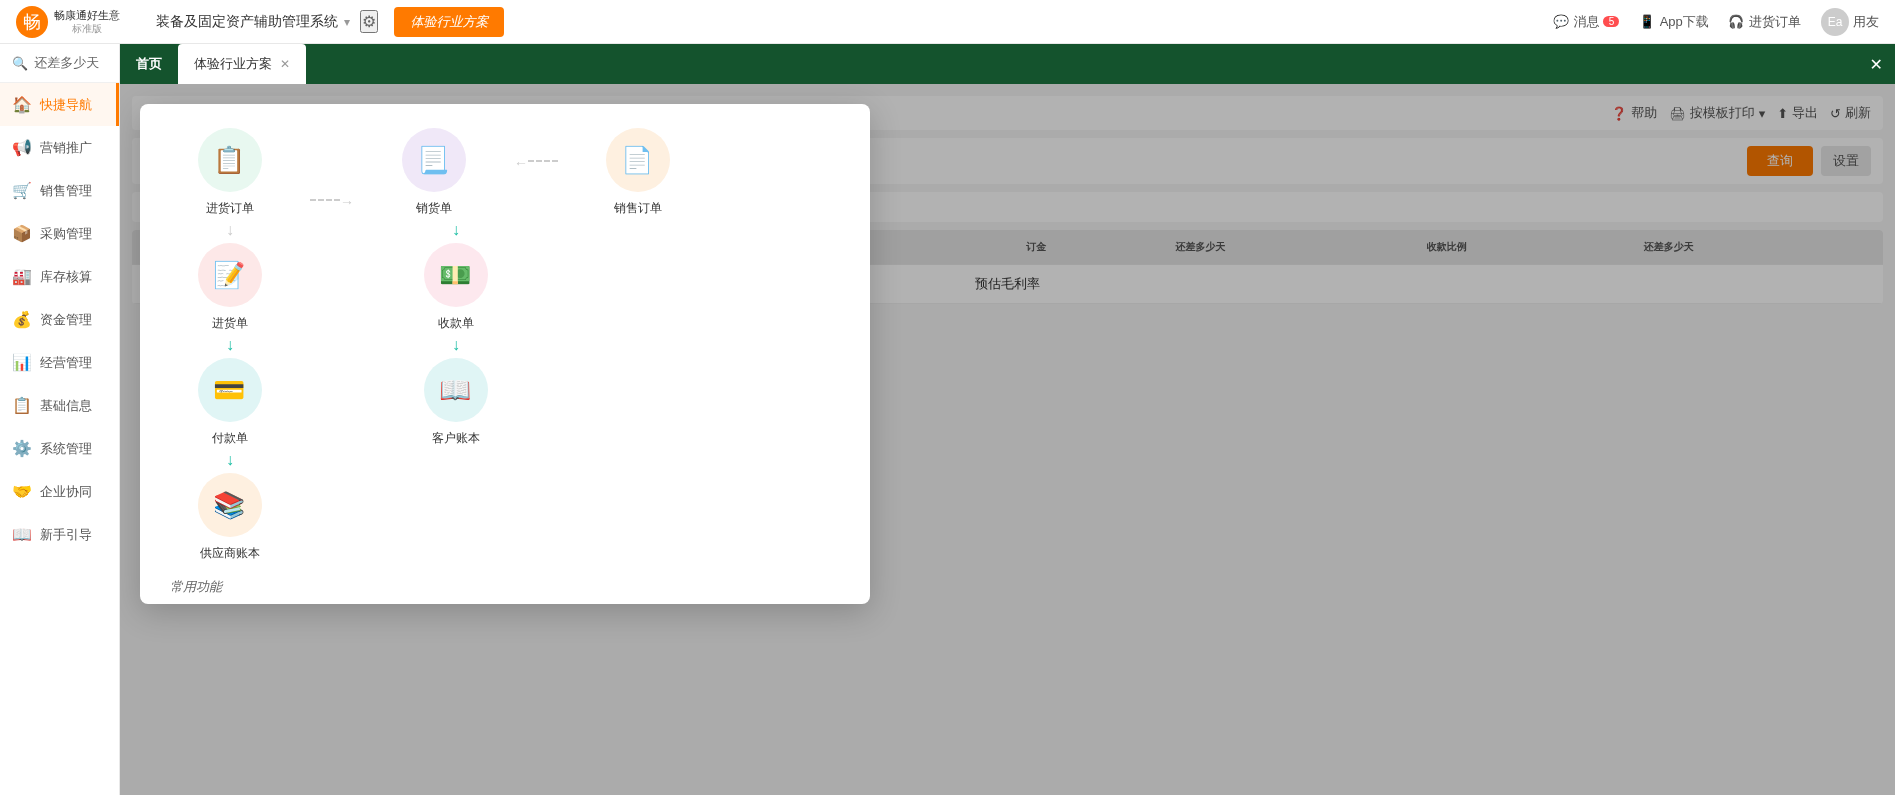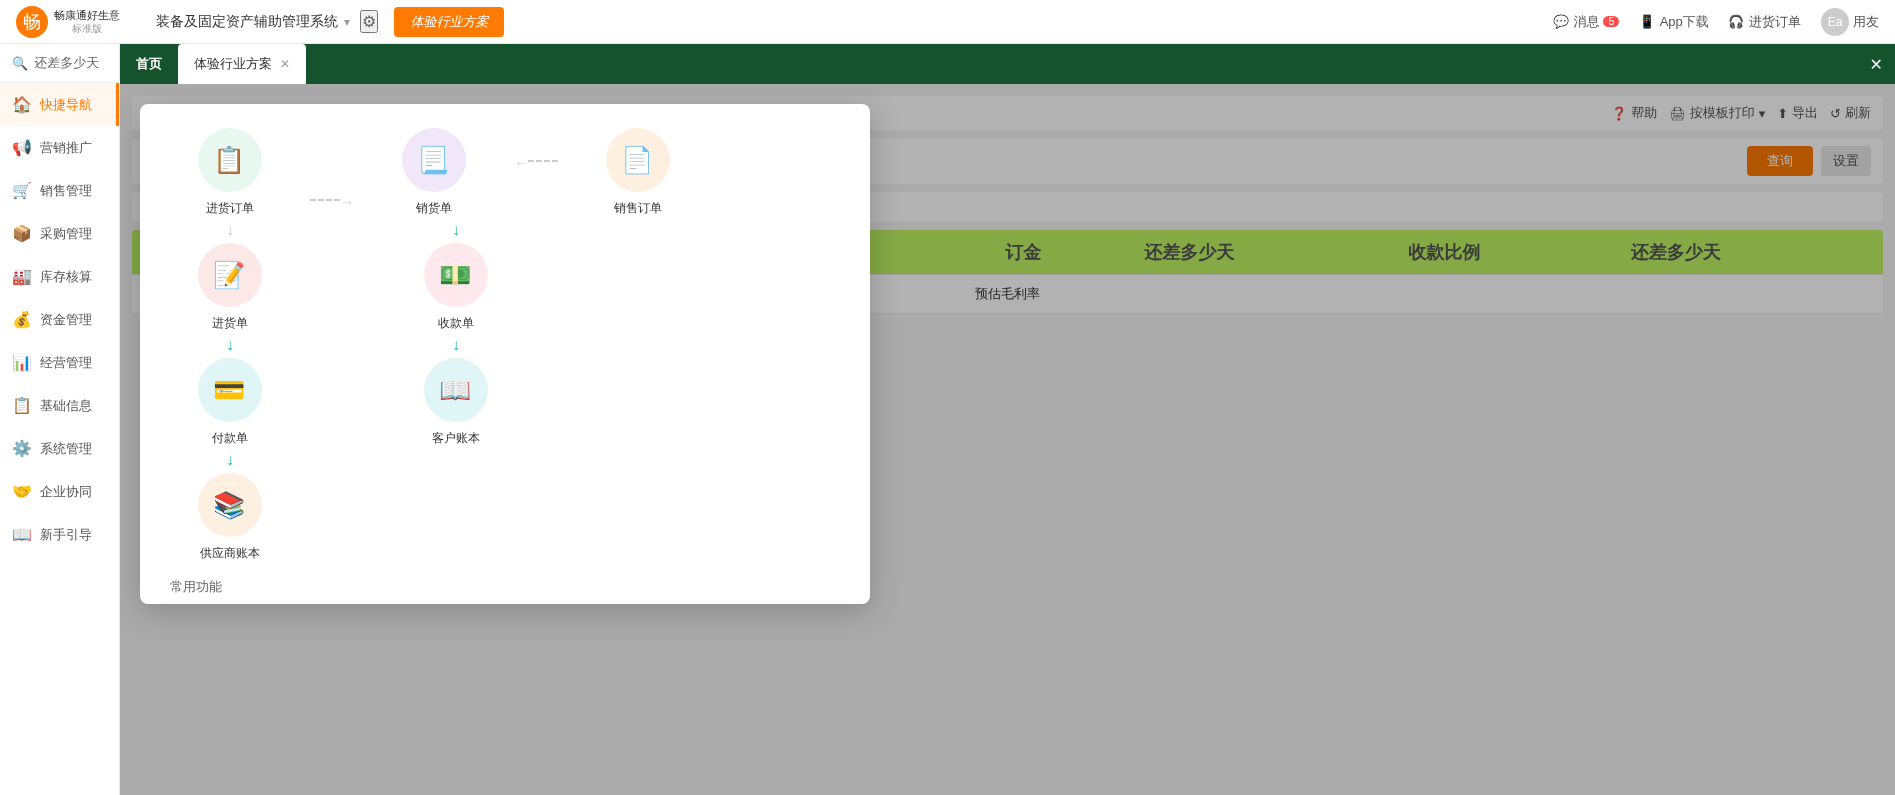--- a/index.html
+++ b/index.html
@@ -57,21 +57,21 @@
 
     
     .filter-row { background: white; padding: 8px 12px; margin-bottom: 8px; border-radius: 4px; display: flex; align-items: center; gap: 12px; }
     .filter-input { border: 1px solid #d9d9d9; border-radius: 4px; padding: 4px 8px; font-size: 13px; color: #999; display: flex; align-items: center; gap: 6px; }
     .filter-select { border: 1px solid #d9d9d9; border-radius: 4px; padding: 4px 8px; font-size: 13px; color: #999; min-width: 100px; display: flex; align-items: center; justify-content: space-between; }
     .more-conditions { color: #ff7a00; cursor: pointer; font-size: 13px; }
 
     
     .table-container { background: white; border-radius: 4px; overflow: auto; }
     .data-table { width: 100%; border-collapse: collapse; }
-    .data-table th { background: #bef264; border-bottom: 1px solid #e8e8e8; padding: 10px 12px; text-align: left; font-size: 18px; color: #555; white-space: nowrap; }
+    .data-table th { background: #e5e5e5; border-bottom: 1px solid #e8e8e8; padding: 10px 12px; text-align: left; font-size: 10px; color: #555; white-space: nowrap; }
     .data-table td { border-bottom: 1px solid #f0f0f0; padding: 10px 12px; font-size: 13px; color: #333; }
     .no-data { text-align: center; padding: 60px; color: #999; }
 
     
     .modal-overlay { position: absolute; top: 0; left: 0; right: 0; bottom: 0; background: rgba(0,0,0,0.3); z-index: 100; display: flex; align-items: flex-start; justify-content: flex-start; padding: 20px; }
     .modal { background: white; border-radius: 8px; width: 730px; max-height: 500px; overflow: hidden; box-shadow: 0 8px 32px rgba(0,0,0,0.2); }
     .modal-content { padding: 24px 30px 20px; }
     .flow-node { display: flex; flex-direction: column; align-items: center; width: 120px; }
     .flow-circle { width: 64px; height: 64px; border-radius: 50%; display: flex; align-items: center; justify-content: center; font-size: 28px; margin-bottom: 8px; }
     .flow-label { font-size: 12px; color: #333; text-align: center; }
@@ -80,21 +80,21 @@
     
     .node-green { background: #e8f8f0; }
     .node-red-light { background: #fde8e8; }
     .node-purple-light { background: #f0e8f8; }
     .node-orange-light { background: #fef0e0; }
     .node-teal-light { background: #e0f5f5; }
     .node-pink-light { background: #fde8ee; }
 
     
     .common-functions { margin-top: 16px; }
-    .common-title { font-size: 13px; color: #666; margin-bottom: 10px; }
+    .common-title { font-size: 13px; color: #666; margin-bottom: 10px; font-style: italic; }
 
     
     .flow-section { display: flex; gap: 20px; }
     .flow-col { display: flex; flex-direction: column; align-items: center; }
   </style>
 </head>
 <body>
 
 <div class="app-container">
 

